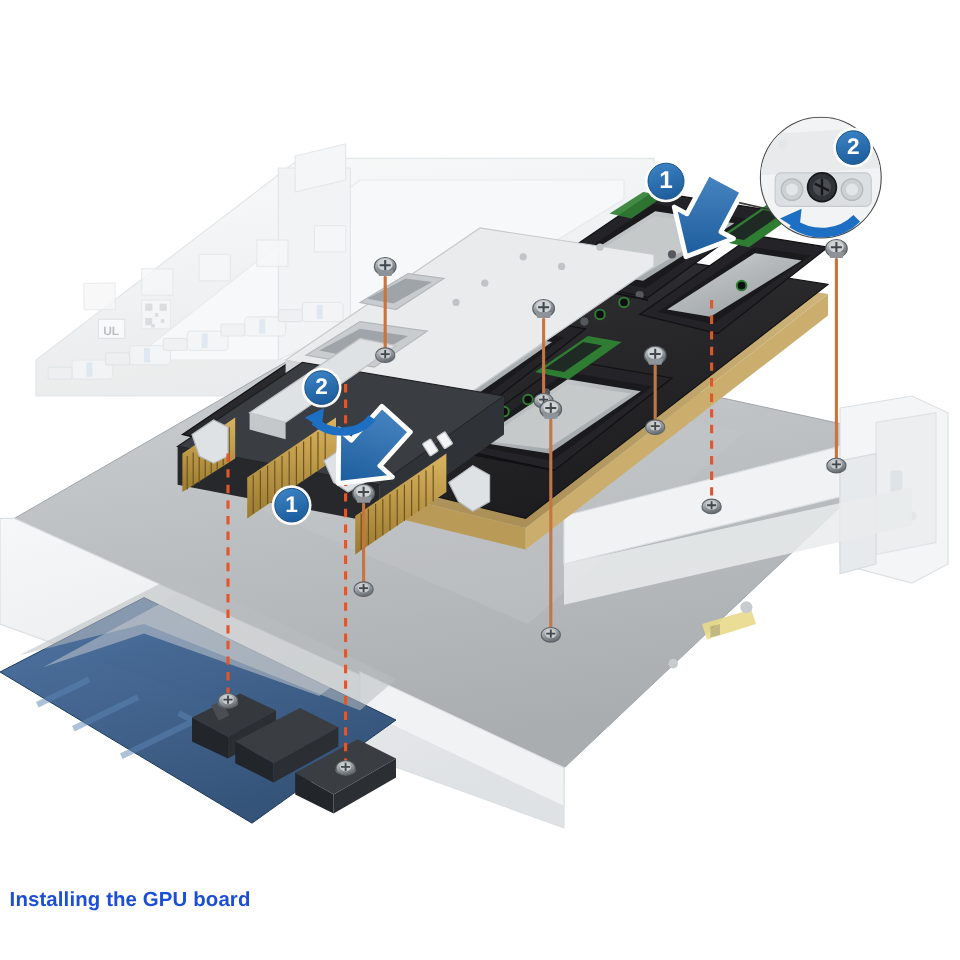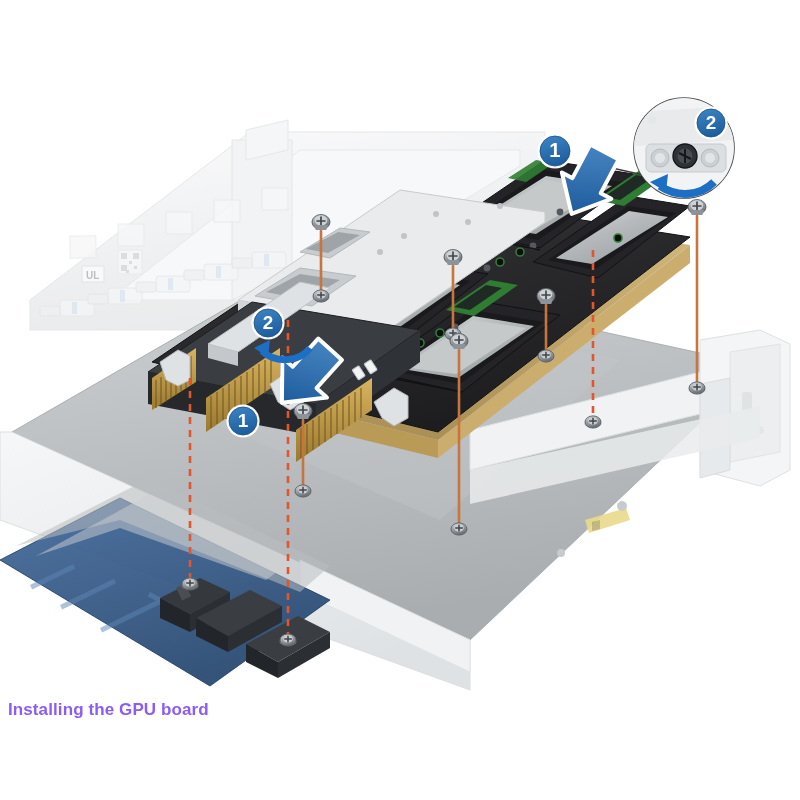--- a/index.html
+++ b/index.html
@@ -523,14 +523,14 @@
           <text x="268" y="323.5" fill="#ffffff" font-size="18.900000000000002" font-family="'Liberation Sans',sans-serif" font-weight="bold" text-anchor="middle" dominant-baseline="middle">2</text>
         </g>
         <g>
           <circle cx="243" cy="421" r="16.6" fill="#ffffff" opacity=".96"></circle>
           <circle cx="243" cy="421" r="14" fill="url(#gBadge)" stroke="#174e86" stroke-width="0.8"></circle>
           <text x="243" y="421.5" fill="#ffffff" font-size="18.900000000000002" font-family="'Liberation Sans',sans-serif" font-weight="bold" text-anchor="middle" dominant-baseline="middle">1</text>
         </g>
       </g>
   </svg>
 
-  <div id="caption" style="color: #8b5cf6;">Installing the GPU board</div>
+  <div id="caption" style="color: #1d4ed8; margin-top: 40px;">Installing the GPU board</div>
 </div>
 
 </body></html>

